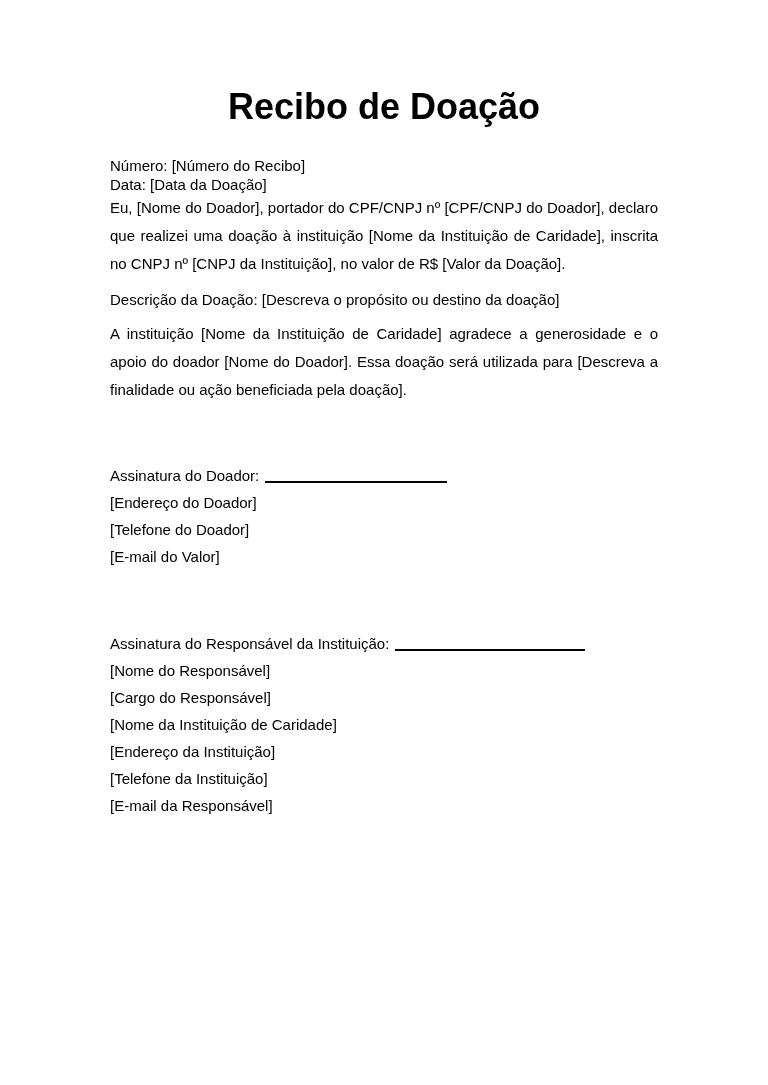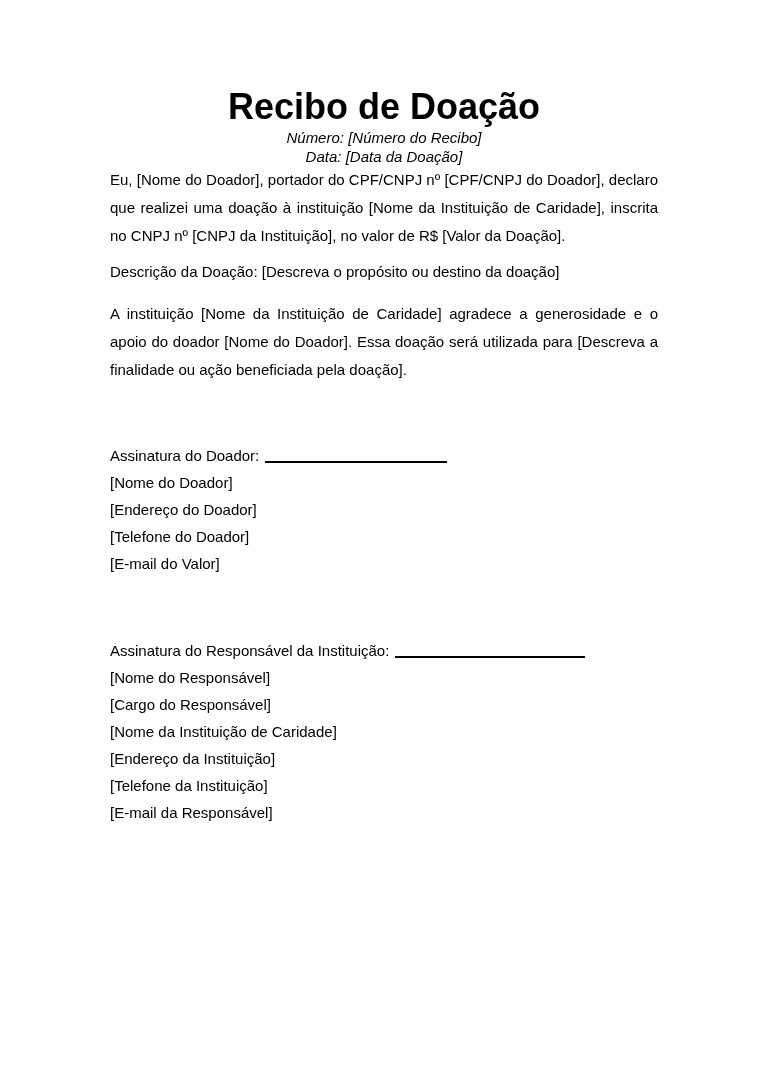--- a/index.html
+++ b/index.html
@@ -24,34 +24,33 @@
   }
   .doc-title {
     margin: 0;
     font-size: 36px;
     line-height: 42px;
     font-weight: bold;
     text-align: center;
     white-space: nowrap;
   }
   .meta {
+    margin-top: 28px;
     font-size: 15px;
     line-height: 19px;
-    text-align: center;
-    font-style: italic;
   }
   .par {
     font-size: 15px;
     line-height: 28px;
     text-align: justify;
     margin: 0;
   }
   .par-declaration { }
   .par-description { margin-top: 8px; }
-  .par-acknowledgement { margin-top: 14px; }
+  .par-acknowledgement { margin-top: 6px; }
   .sig-block {
     font-size: 15px;
     line-height: 27px;
     text-align: left;
   }
   .sig-donor { margin-top: 58px; }
   .sig-institution { margin-top: 60px; }
   .sig-label-row { white-space: nowrap; }
   .sig-underline {
     display: inline-block;
@@ -78,21 +77,20 @@
   <p class="par par-declaration">Eu, [Nome do Doador], portador do CPF/CNPJ nº [CPF/CNPJ do Doador], declaro que realizei uma doação à instituição [Nome da Instituição de Caridade], inscrita no CNPJ nº [CNPJ da Instituição], no valor de R$ [Valor da Doação].</p>
 
   <p class="par par-description">Descrição da Doação: [Descreva o propósito ou destino da doação]</p>
 
   <p class="par par-acknowledgement">A instituição [Nome da Instituição de Caridade] agradece a generosidade e o apoio do doador [Nome do Doador]. Essa doação será utilizada para [Descreva a finalidade ou ação beneficiada pela doação].</p>
 
   <div class="sig-block sig-donor">
     <div class="sig-label-row">
       <span>Assinatura do Doador:</span><span class="sig-underline sig-underline-donor"></span>
     </div>
-    <div>[Nome do Doador]</div>
     <div>[Endereço do Doador]</div>
     <div>[Telefone do Doador]</div>
     <div>[E-mail do Valor]</div>
   </div>
 
   <div class="sig-block sig-institution">
     <div class="sig-label-row">
       <span>Assinatura do Responsável da Instituição:</span><span class="sig-underline sig-underline-institution"></span>
     </div>
     <div>[Nome do Responsável]</div>

